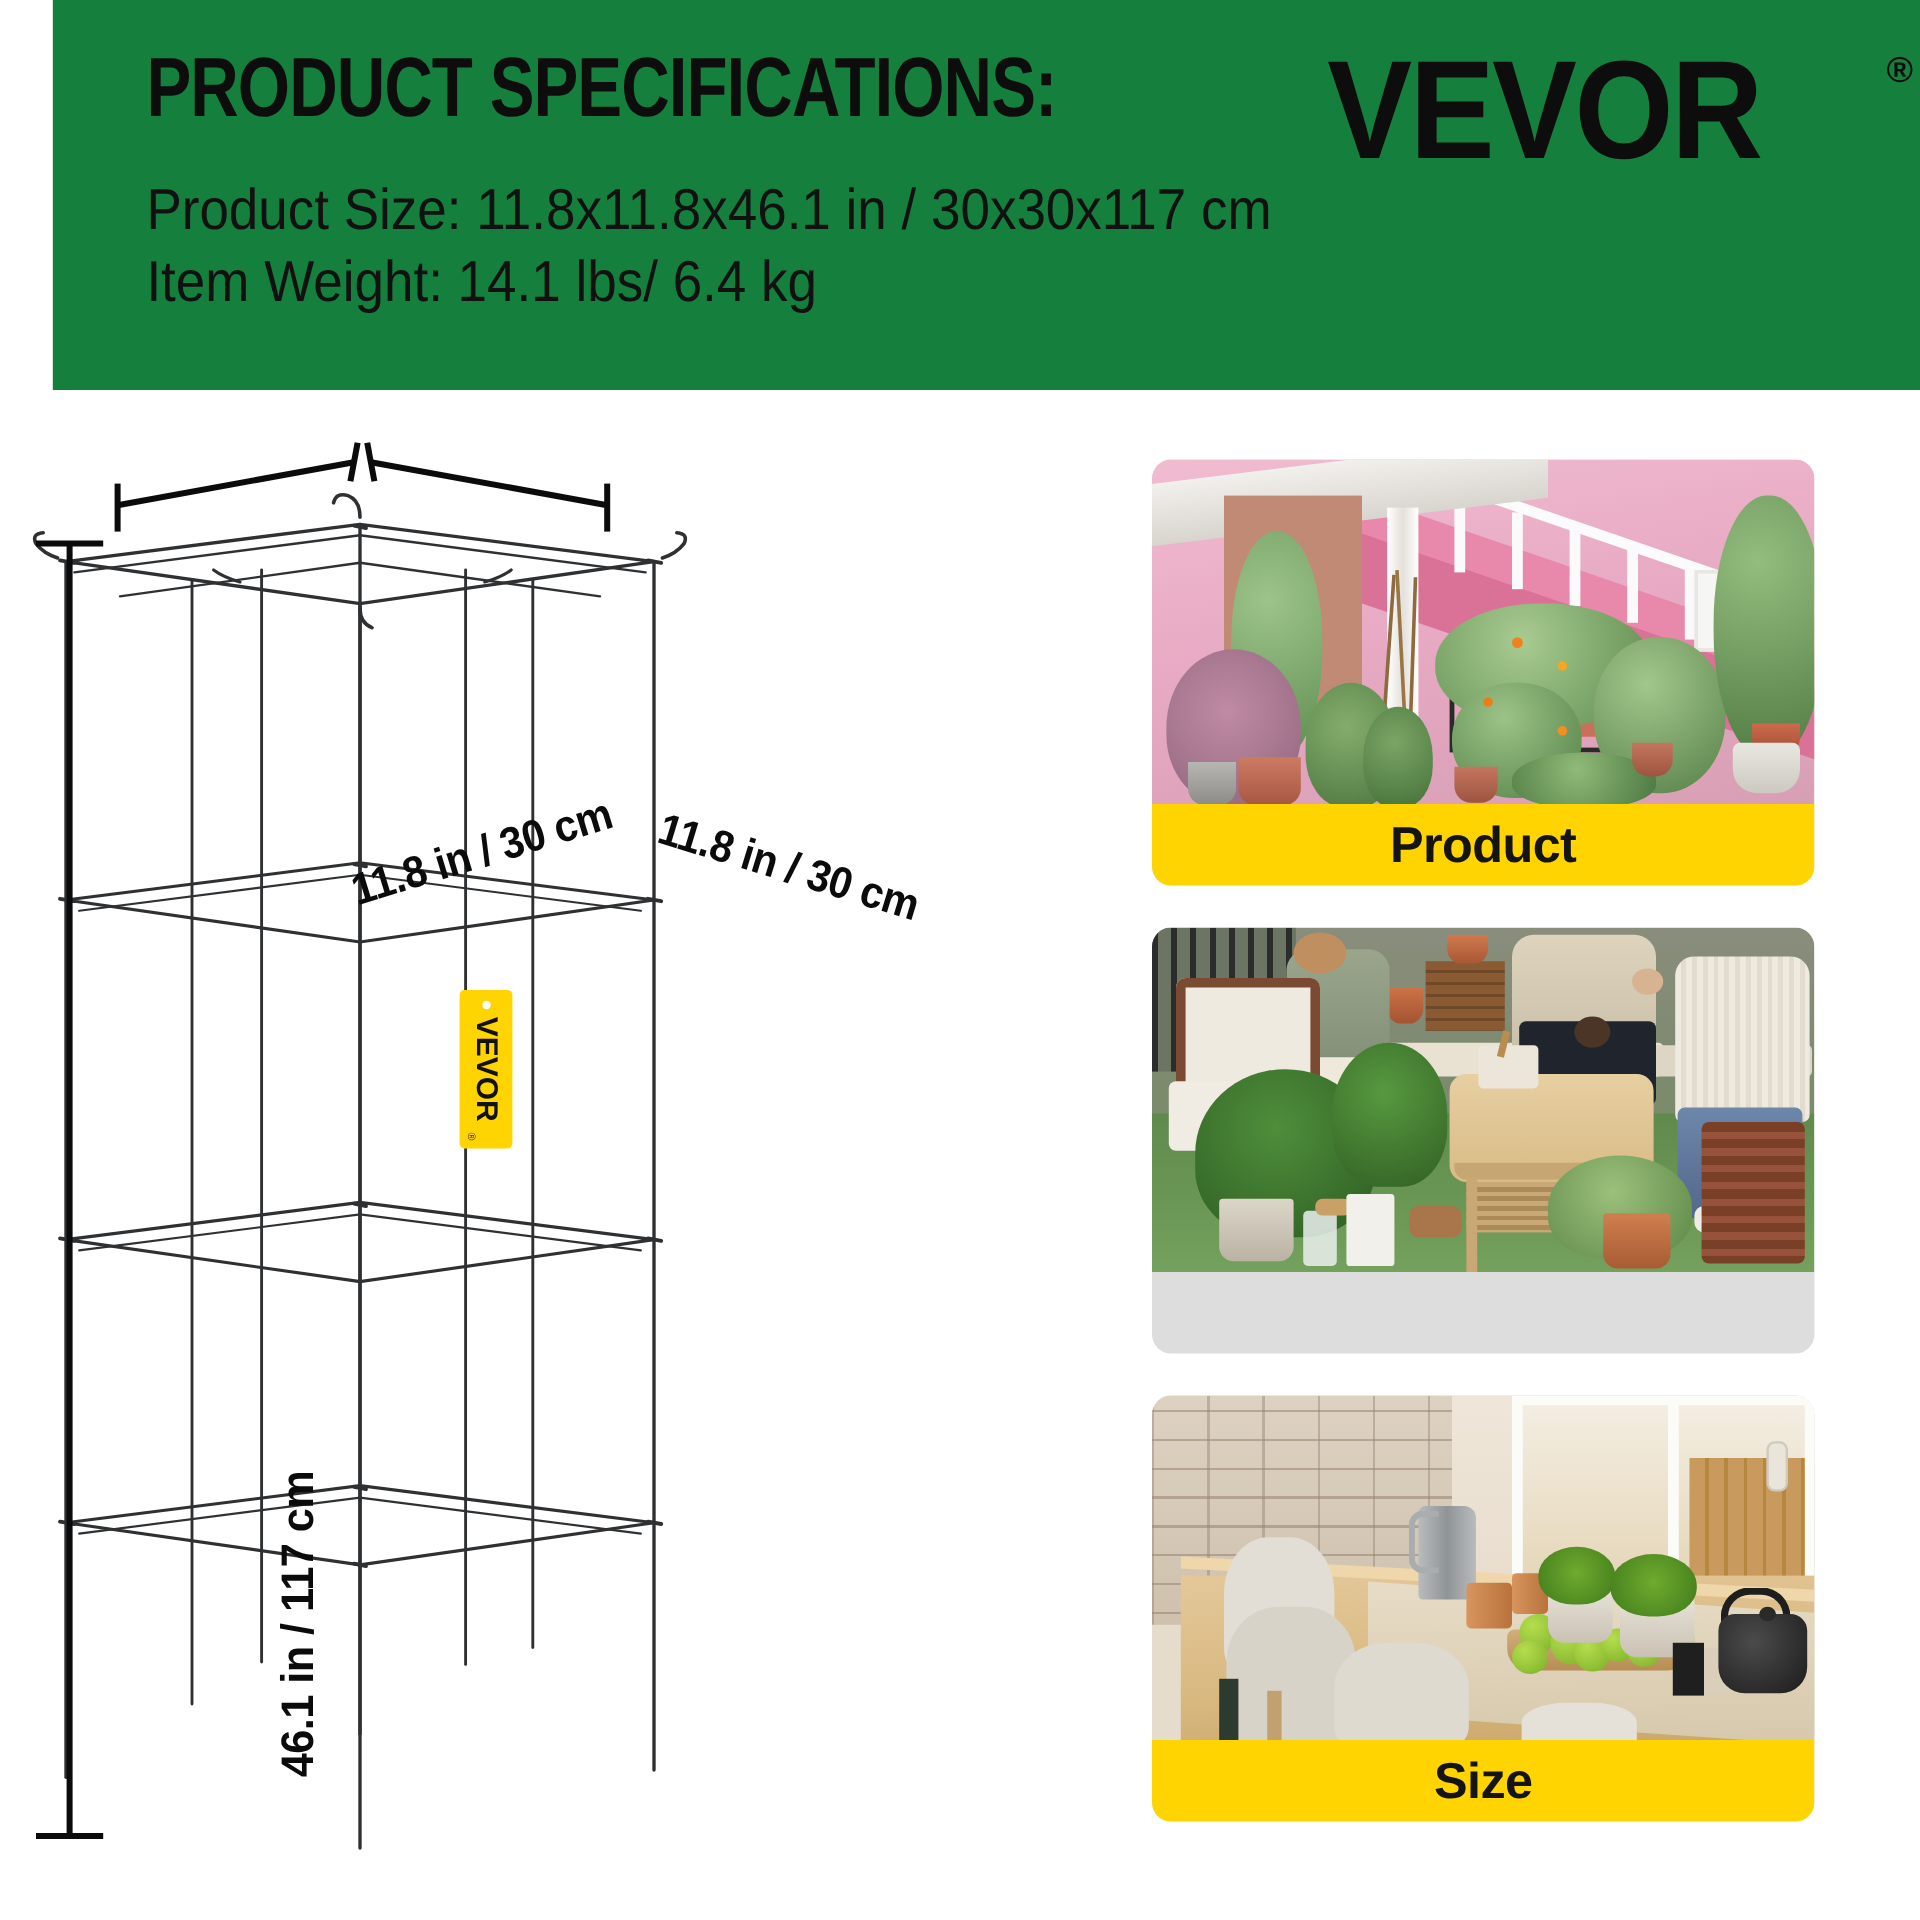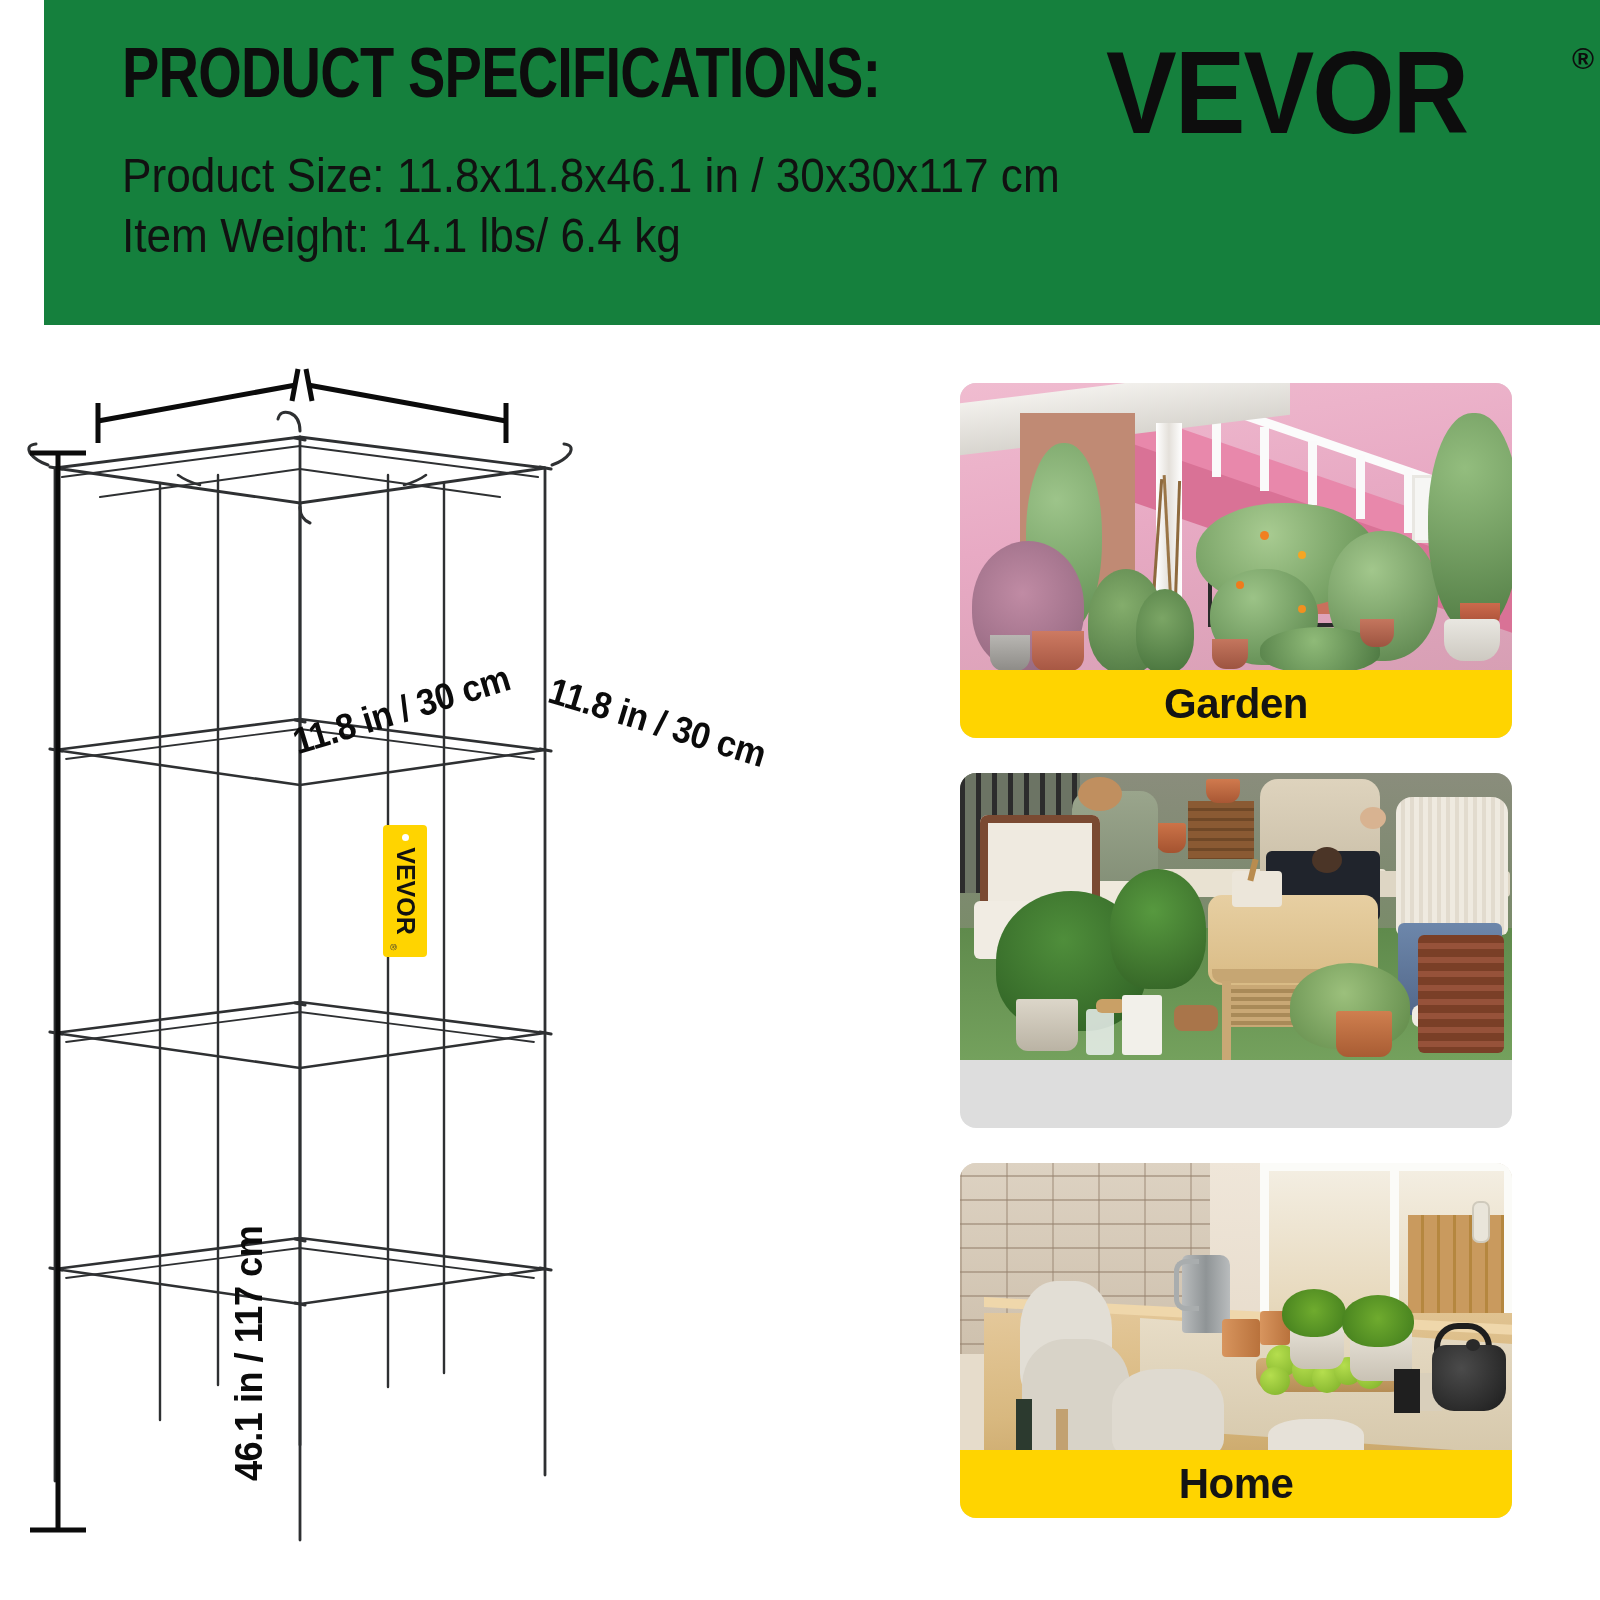--- a/index.html
+++ b/index.html
@@ -404,21 +404,21 @@
     <div style="position:absolute;left:276px;top:198px;width:8px;height:8px;border-radius:50%;background:#ef7b1c;"></div>
     <div style="position:absolute;left:338px;top:222px;width:8px;height:8px;border-radius:50%;background:#f19020;"></div>
 
     <div class="s1-pot" style="left:72px;top:248px;width:52px;height:40px;background:linear-gradient(180deg,#cd7a62,#a65743);"></div>
     <div class="s1-pot" style="left:30px;top:252px;width:40px;height:36px;background:linear-gradient(180deg,#b8b6b2,#8d8b87);"></div>
     <div class="s1-pot" style="left:252px;top:256px;width:36px;height:30px;background:linear-gradient(180deg,#c4765e,#9d5440);"></div>
     <div class="s1-pot" style="left:400px;top:236px;width:34px;height:28px;background:linear-gradient(180deg,#c4765e,#9d5440);"></div>
     <div class="s1-pot" style="left:500px;top:220px;width:40px;height:26px;background:linear-gradient(180deg,#cc6a4c,#a34c35);"></div>
     <div class="s1-urn"></div>
   </div>
-  <div class="scene-caption">Garden</div>
+  <div class="scene-caption">Product</div>
 </div>
 
 <div id="card-courtyard" class="scene-card">
   <div class="scene-photo">
     <div class="s2-bg"></div>
     <div class="s2-turf"></div>
     <div class="s2-fence"></div>
 
     <div style="position:absolute;left:196px;top:96px;width:230px;height:28px;background:#e9e2d2;border-radius:4px;"></div>
     <div style="position:absolute;left:400px;top:98px;width:150px;height:26px;background:#ded6c4;border-radius:4px;"></div>
@@ -506,14 +506,14 @@
     <div class="s3-succpot" style="left:330px;top:160px;width:54px;height:46px;"></div>
     <div class="s3-succ" style="left:322px;top:126px;width:64px;height:48px;"></div>
     <div class="s3-succpot" style="left:390px;top:166px;width:62px;height:52px;"></div>
     <div class="s3-succ" style="left:382px;top:132px;width:72px;height:52px;"></div>
     <div class="s3-pepper"></div>
     <div style="position:absolute;right:70px;top:210px;width:22px;height:38px;background:#d9cfbb;"></div>
     <div class="s3-kettlehandle"></div>
     <div class="s3-kettle"></div>
     <div style="position:absolute;right:32px;top:176px;width:14px;height:12px;border-radius:50%;background:#2a2a2a;"></div>
   </div>
-  <div class="scene-caption">Home</div>
+  <div class="scene-caption">Size</div>
 </div>
 
 </body></html>

